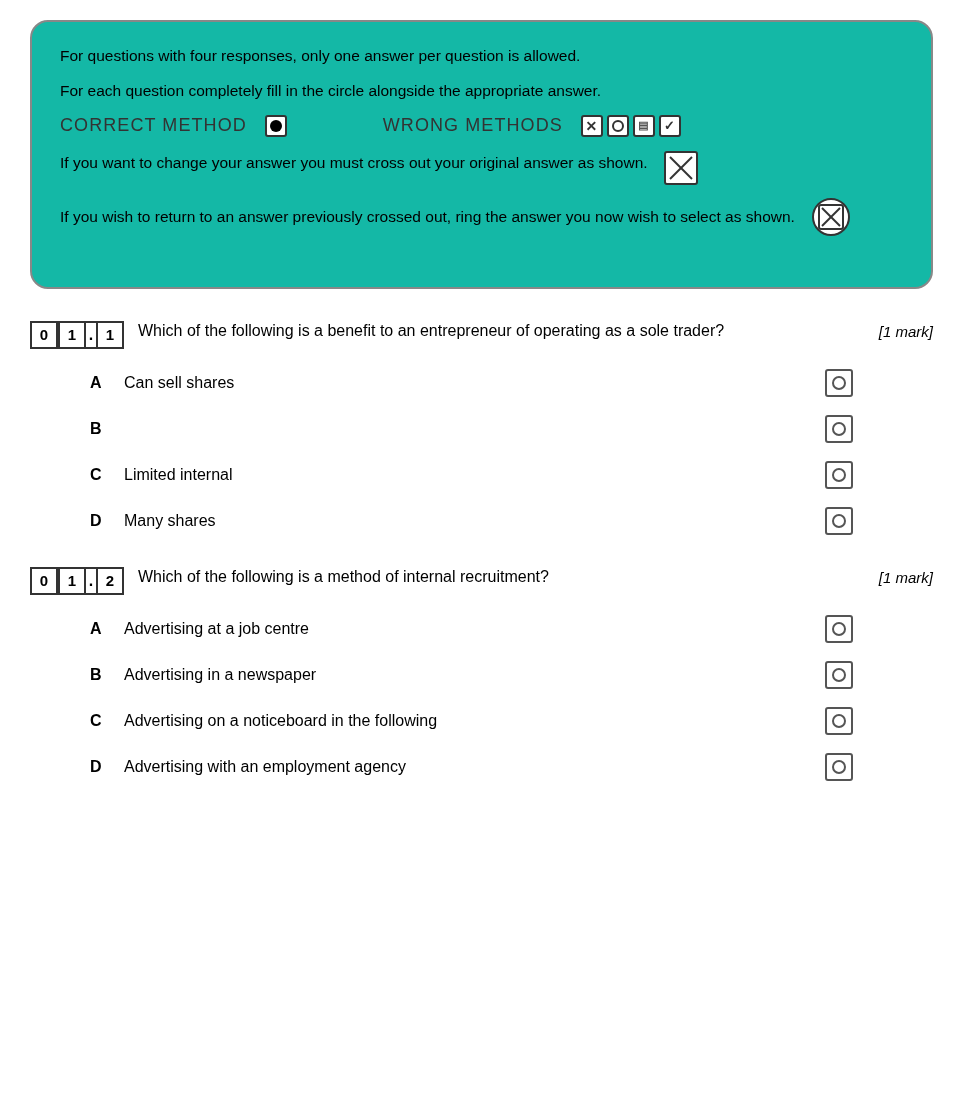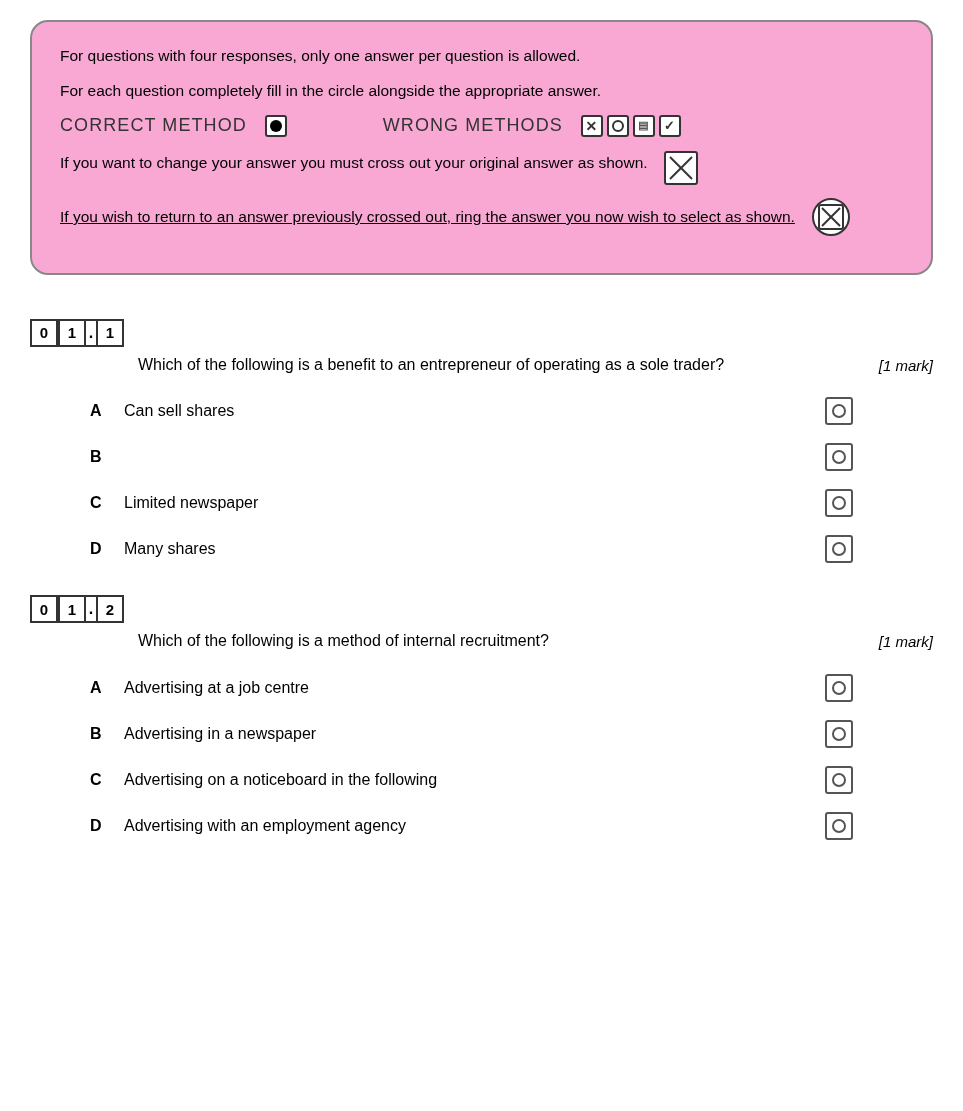--- a/index.html
+++ b/index.html
@@ -14,23 +14,23 @@
       font-size: 16px;
       color: #000;
       width: 963px;
       min-height: 1111px;
       padding: 20px 30px;
     }
 
     .instructions-box {
       border: 2px solid #888;
       border-radius: 18px;
-      padding: 22px 28px 24px 28px;
-      margin-bottom: 42px;
-      background: #f9a8d4;
+      padding: 22px 28px 38px 28px;
+      margin-bottom: 30px;
+      background: #14b8a6;
     }
 
     .instructions-box p {
       margin-bottom: 12px;
       line-height: 1.5;
       font-size: 15.5px;
     }
 
     .method-row {
       display: flex;
@@ -188,21 +188,20 @@
     }
 
     .question-text {
       flex: 1;
       font-size: 16px;
       line-height: 1.5;
       display: flex;
       justify-content: space-between;
       align-items: flex-start;
       gap: 12px;
-      margin-top: 36px;
     }
 
     .question-text-content {
       flex: 1;
     }
 
     .marks-label {
       font-size: 15px;
       white-space: nowrap;
       font-style: italic;
@@ -260,21 +259,20 @@
       align-items: flex-start;
       gap: 8px;
       flex-wrap: wrap;
     }
 
     .instruction-inline-2 {
       display: flex;
       align-items: center;
       gap: 8px;
       flex-wrap: wrap;
-      text-decoration: underline;
     }
   </style>
 </head>
 <body>
 
 <div class="instructions-box">
   <p>
     <span>For questions with four responses, only one answer per question is allowed.</span>
   </p>
   <p>
@@ -341,21 +339,21 @@
       </div>
     </div>
     <div class="option-row">
       <span class="option-letter">B</span>
       <div class="option-bubble">
         <div class="inner-o"></div>
       </div>
     </div>
     <div class="option-row">
       <span class="option-letter">C</span>
-      <span class="option-text">Limited newspaper</span>
+      <span class="option-text">Limited internal</span>
       <div class="option-bubble">
         <div class="inner-o"></div>
       </div>
     </div>
     <div class="option-row">
       <span class="option-letter">D</span>
       <span class="option-text">Many shares</span>
       <div class="option-bubble">
         <div class="inner-o"></div>
       </div>

